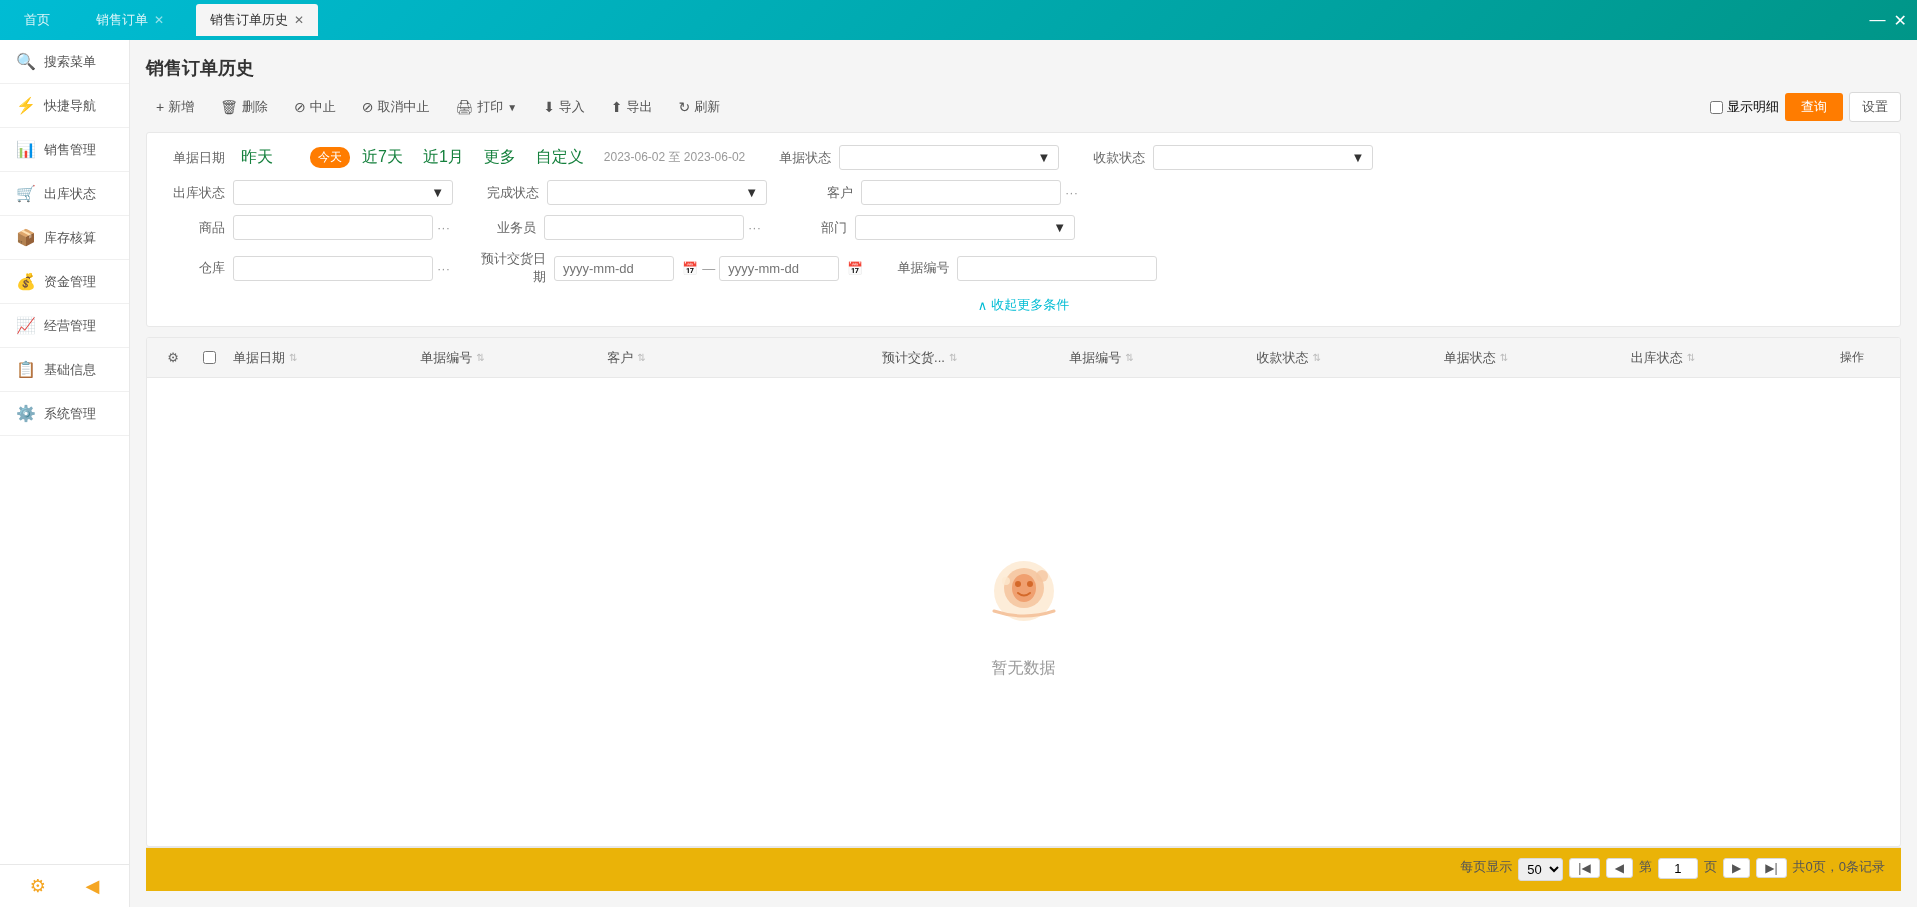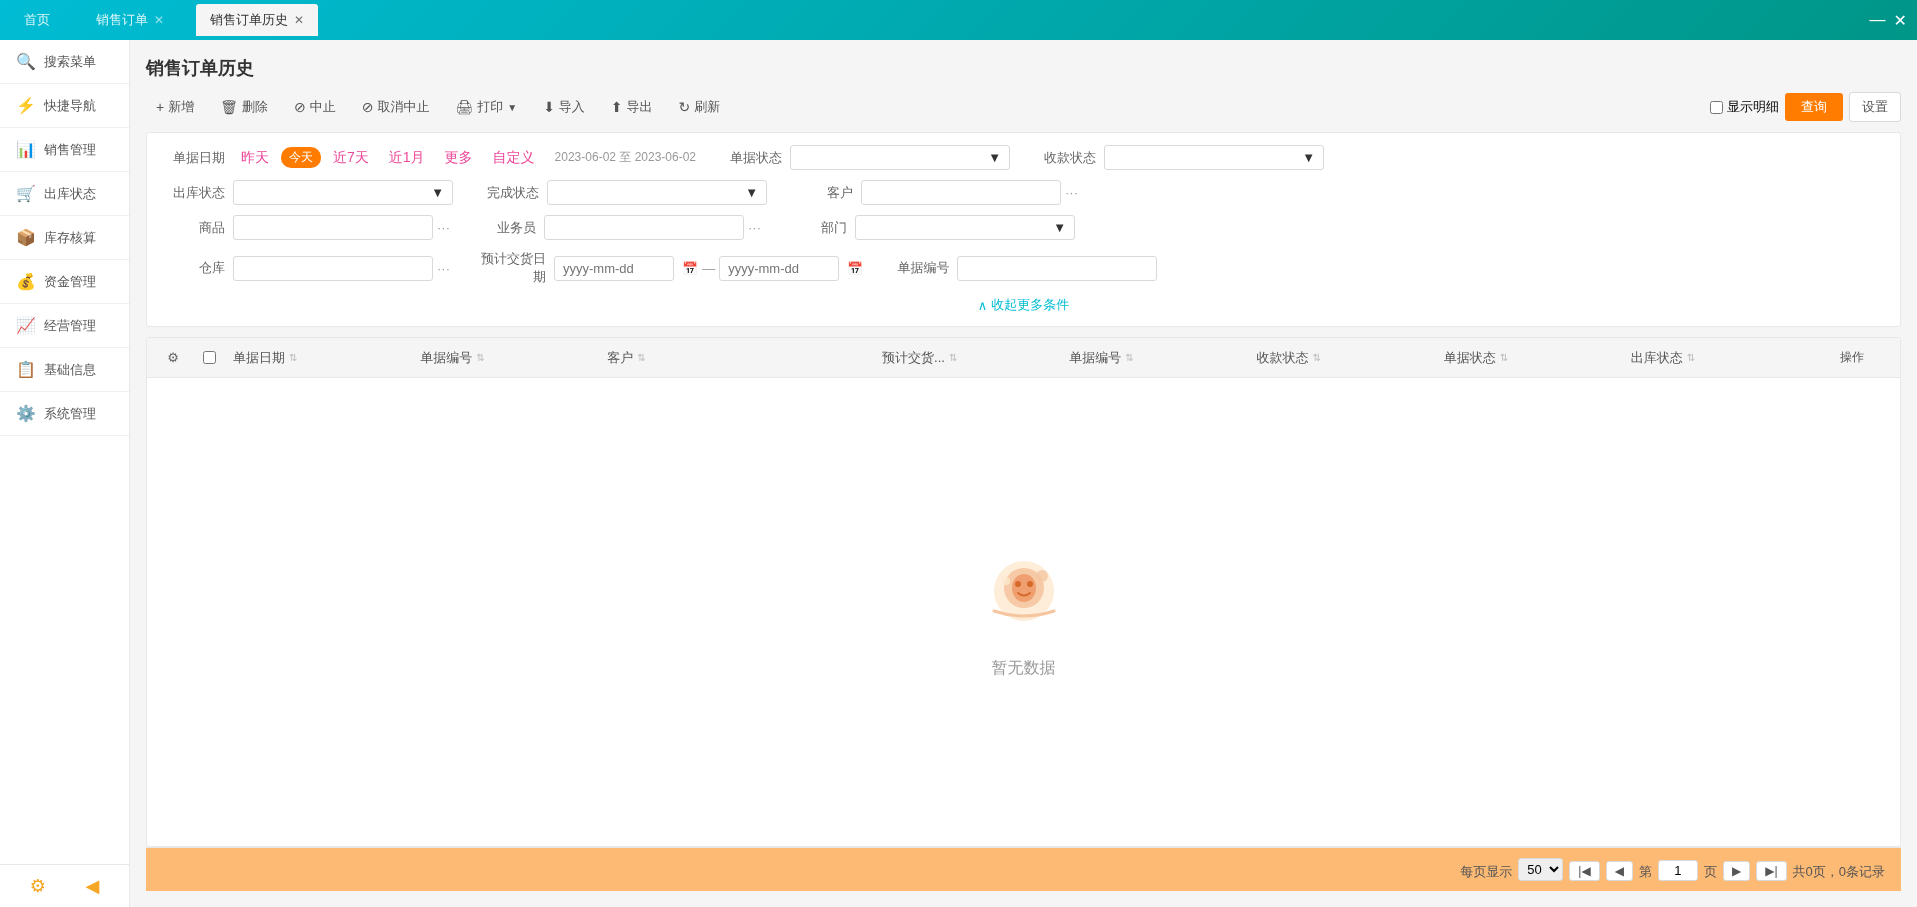--- a/index.html
+++ b/index.html
@@ -162,26 +162,27 @@
     }
     .date-tabs {
       display: flex;
       align-items: center;
       gap: 4px;
     }
     .date-tab {
       padding: 2px 8px;
       border-radius: 10px;
       cursor: pointer;
-      font-size: 14px;
-      color: #ec4899;
+      font-size: 16px;
+      color: #15803d;
     }
     .date-tab.active {
       background: #ff7c00;
       color: white;
+      margin-left: 25px;
     }
     .date-range-text {
       font-size: 12px;
       color: #999;
       margin-left: 8px;
     }
     .filter-select {
       border: 1px solid #d9d9d9;
       border-radius: 3px;
       padding: 4px 8px;
@@ -282,25 +283,25 @@
     }
     .empty-icon {
       width: 100px;
       height: 100px;
     }
     .empty-text { color: #999; font-size: 16px; }
 
     
     .pagination {
       display: flex;
-      align-items: flex-end;
+      align-items: flex-start;
       justify-content: flex-end;
       gap: 6px;
       padding: 10px 16px;
-      background: #fdba74;
+      background: #eab308;
       border-top: 1px solid #e8e8e8;
       color: #555;
       font-size: 13px;
     }
     .pagination-select {
       border: 1px solid #d9d9d9;
       border-radius: 3px;
       padding: 2px 4px;
       font-size: 13px;
     }

